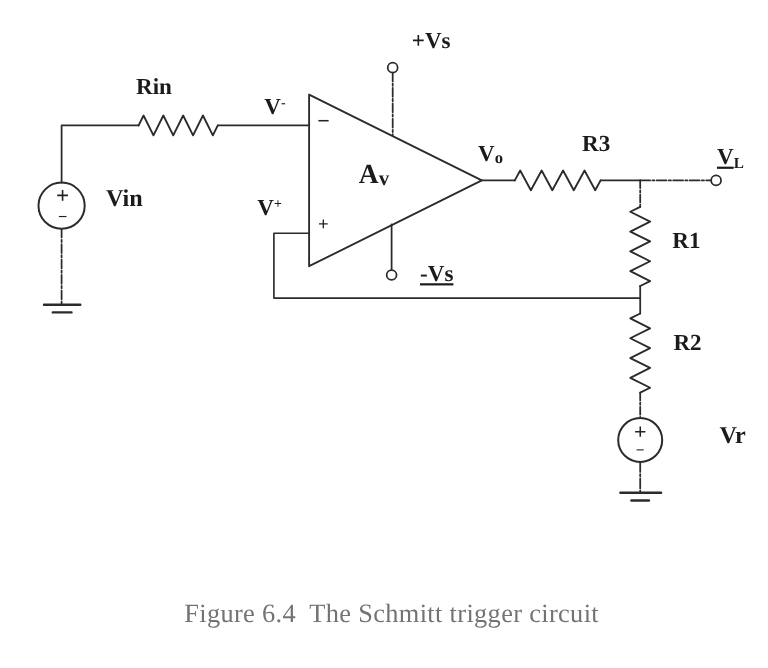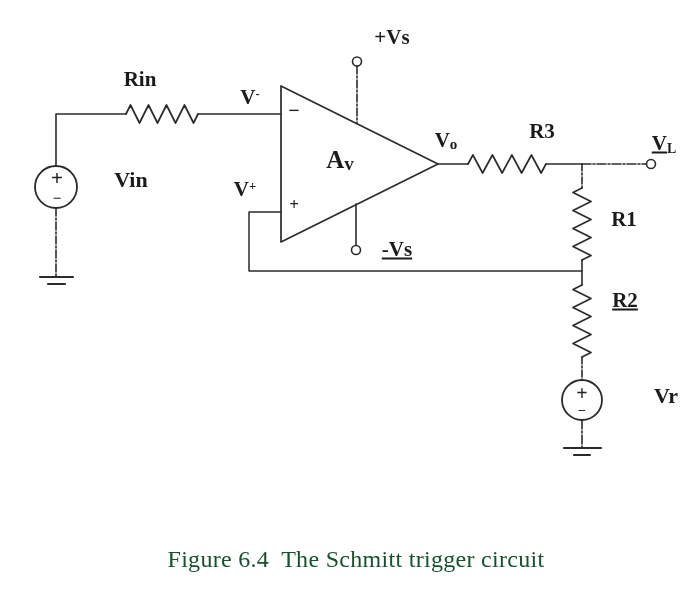--- a/index.html
+++ b/index.html
@@ -58,21 +58,21 @@
     color: #222;
     line-height: 1;
   }
   .caption {
     position: absolute;
     left: 356px;
     top: 559px;
     transform: translate(-50%, -50%);
     font-size: 24px;
     font-weight: 400;
-    color: #14532d;
+    color: #737373;
     white-space: nowrap;
     letter-spacing: 0.3px;
   }
   .caption .gap { display: inline-block; width: 12px; }
 </style>
 </head>
 <body>
 
 <div class="stage">
 
@@ -108,21 +108,21 @@
 
     <circle cx="582" cy="400" r="20" stroke-width="1.8"></circle>
     <path d="M582 420 V448" stroke-dasharray="9 2 2 2"></path>
     <path d="M564 448 H601 M574 455 H590" stroke-width="2.2"></path>
   </svg>
 
   <div class="lbl sz21" style="left:140px; top:79px;">
     <span>Rin</span>
   </div>
 
-  <div class="lbl sz22" style="left:131px; top:180px;">
+  <div class="lbl sz22" style="left:113px; top:180px;">
     <span>Vin</span>
   </div>
 
   <div class="lbl sz21" style="left:250px; top:97px;">
     <span>V</span><span class="sup">-</span>
   </div>
 
   <div class="lbl sz21" style="left:245px; top:189px;">
     <span>V</span><span class="sup">+</span>
   </div>
@@ -148,21 +148,21 @@
   </div>
 
   <div class="lbl sz21" style="left:664px; top:143px;text-decoration:underline;">
     <span>V</span><span class="sub">L</span>
   </div>
 
   <div class="lbl sz21" style="left:624px; top:219px;">
     <span>R1</span>
   </div>
 
-  <div class="lbl sz21" style="left:625px; top:300px;text-decoration:underline;">
+  <div class="lbl sz21" style="left:625px; top:312px;">
     <span>R2</span>
   </div>
 
   <div class="lbl sz22" style="left:633px; top:396px;margin-left:33px;">
     <span>Vr</span>
   </div>
 
   <div class="sign" style="left:294px; top:110px; font-size:20px;">
     <span>−</span>
   </div>

